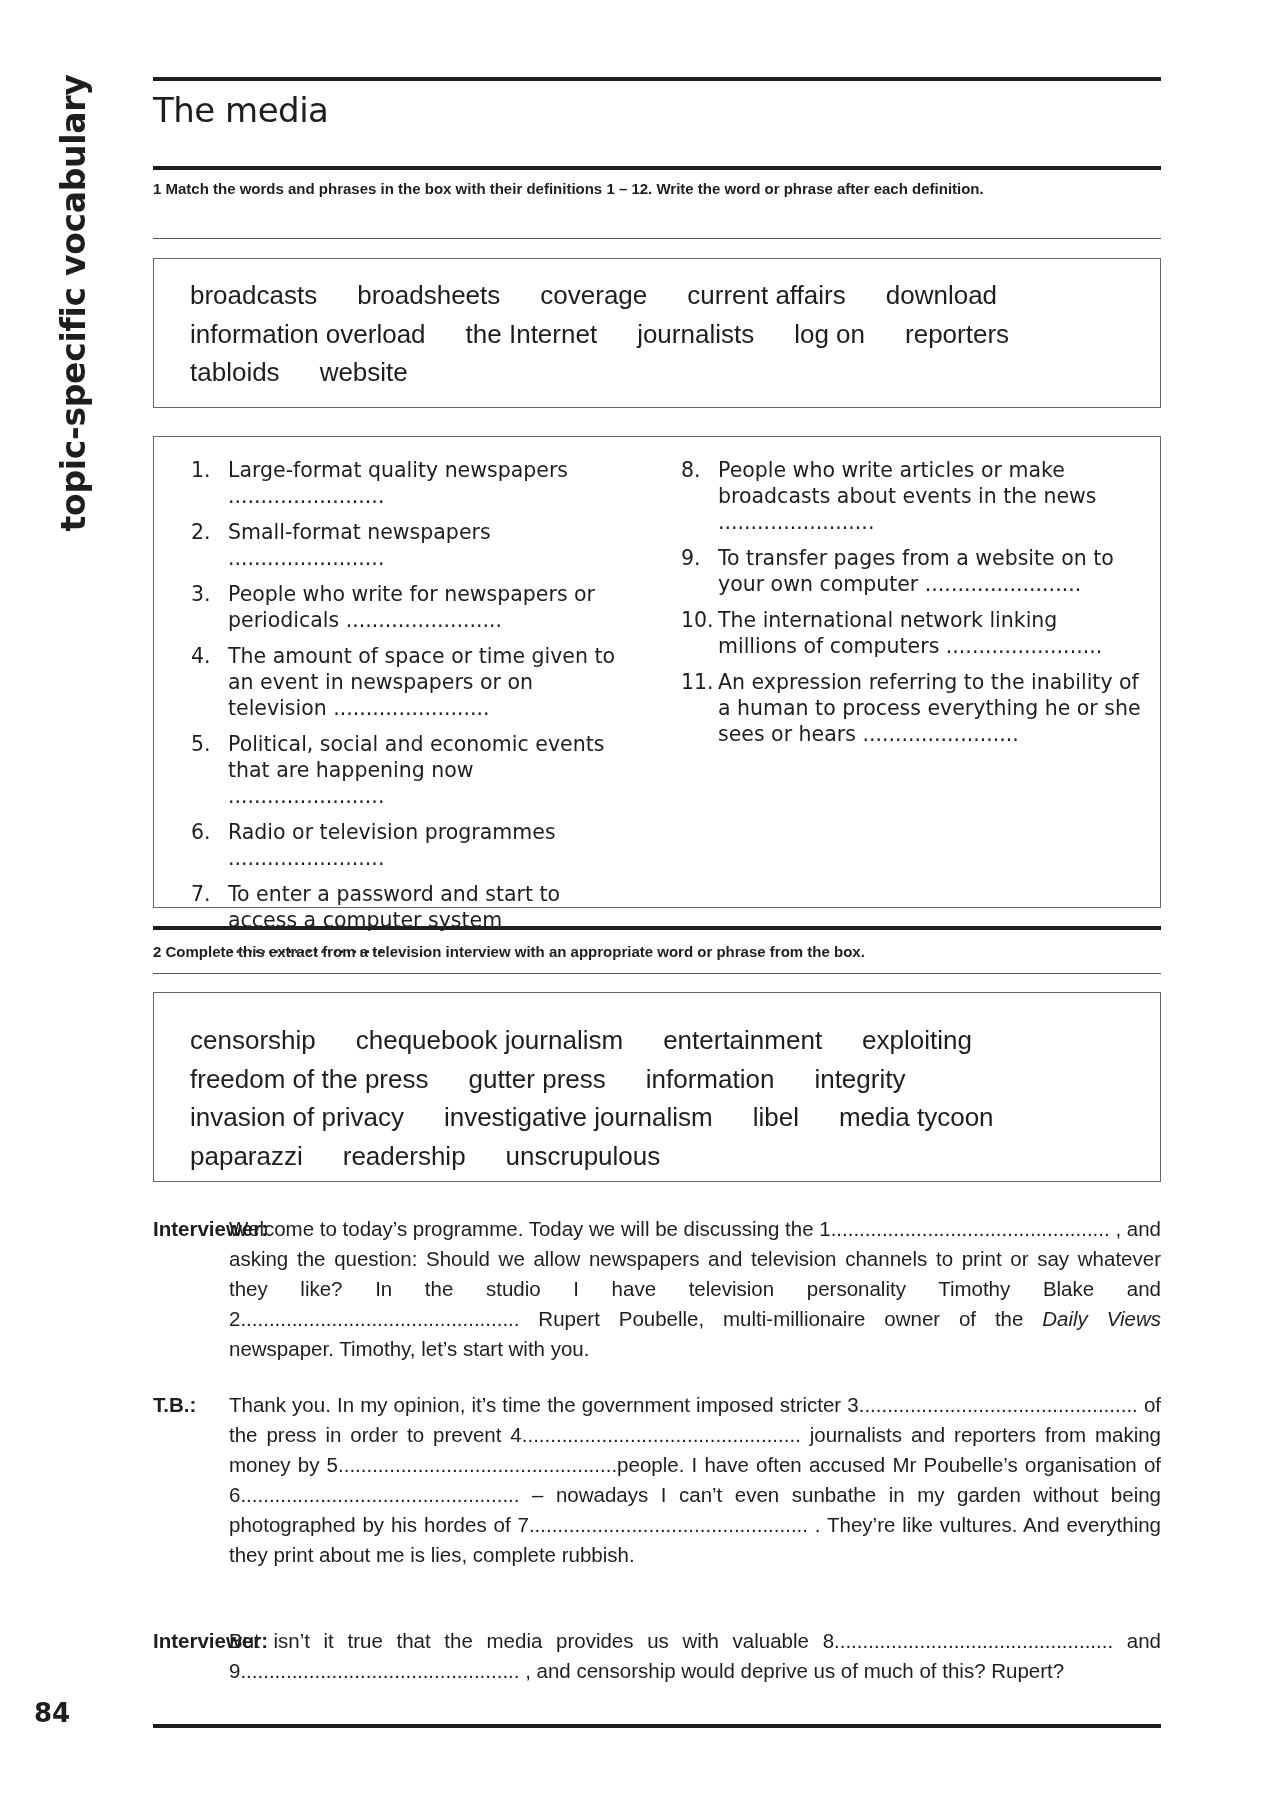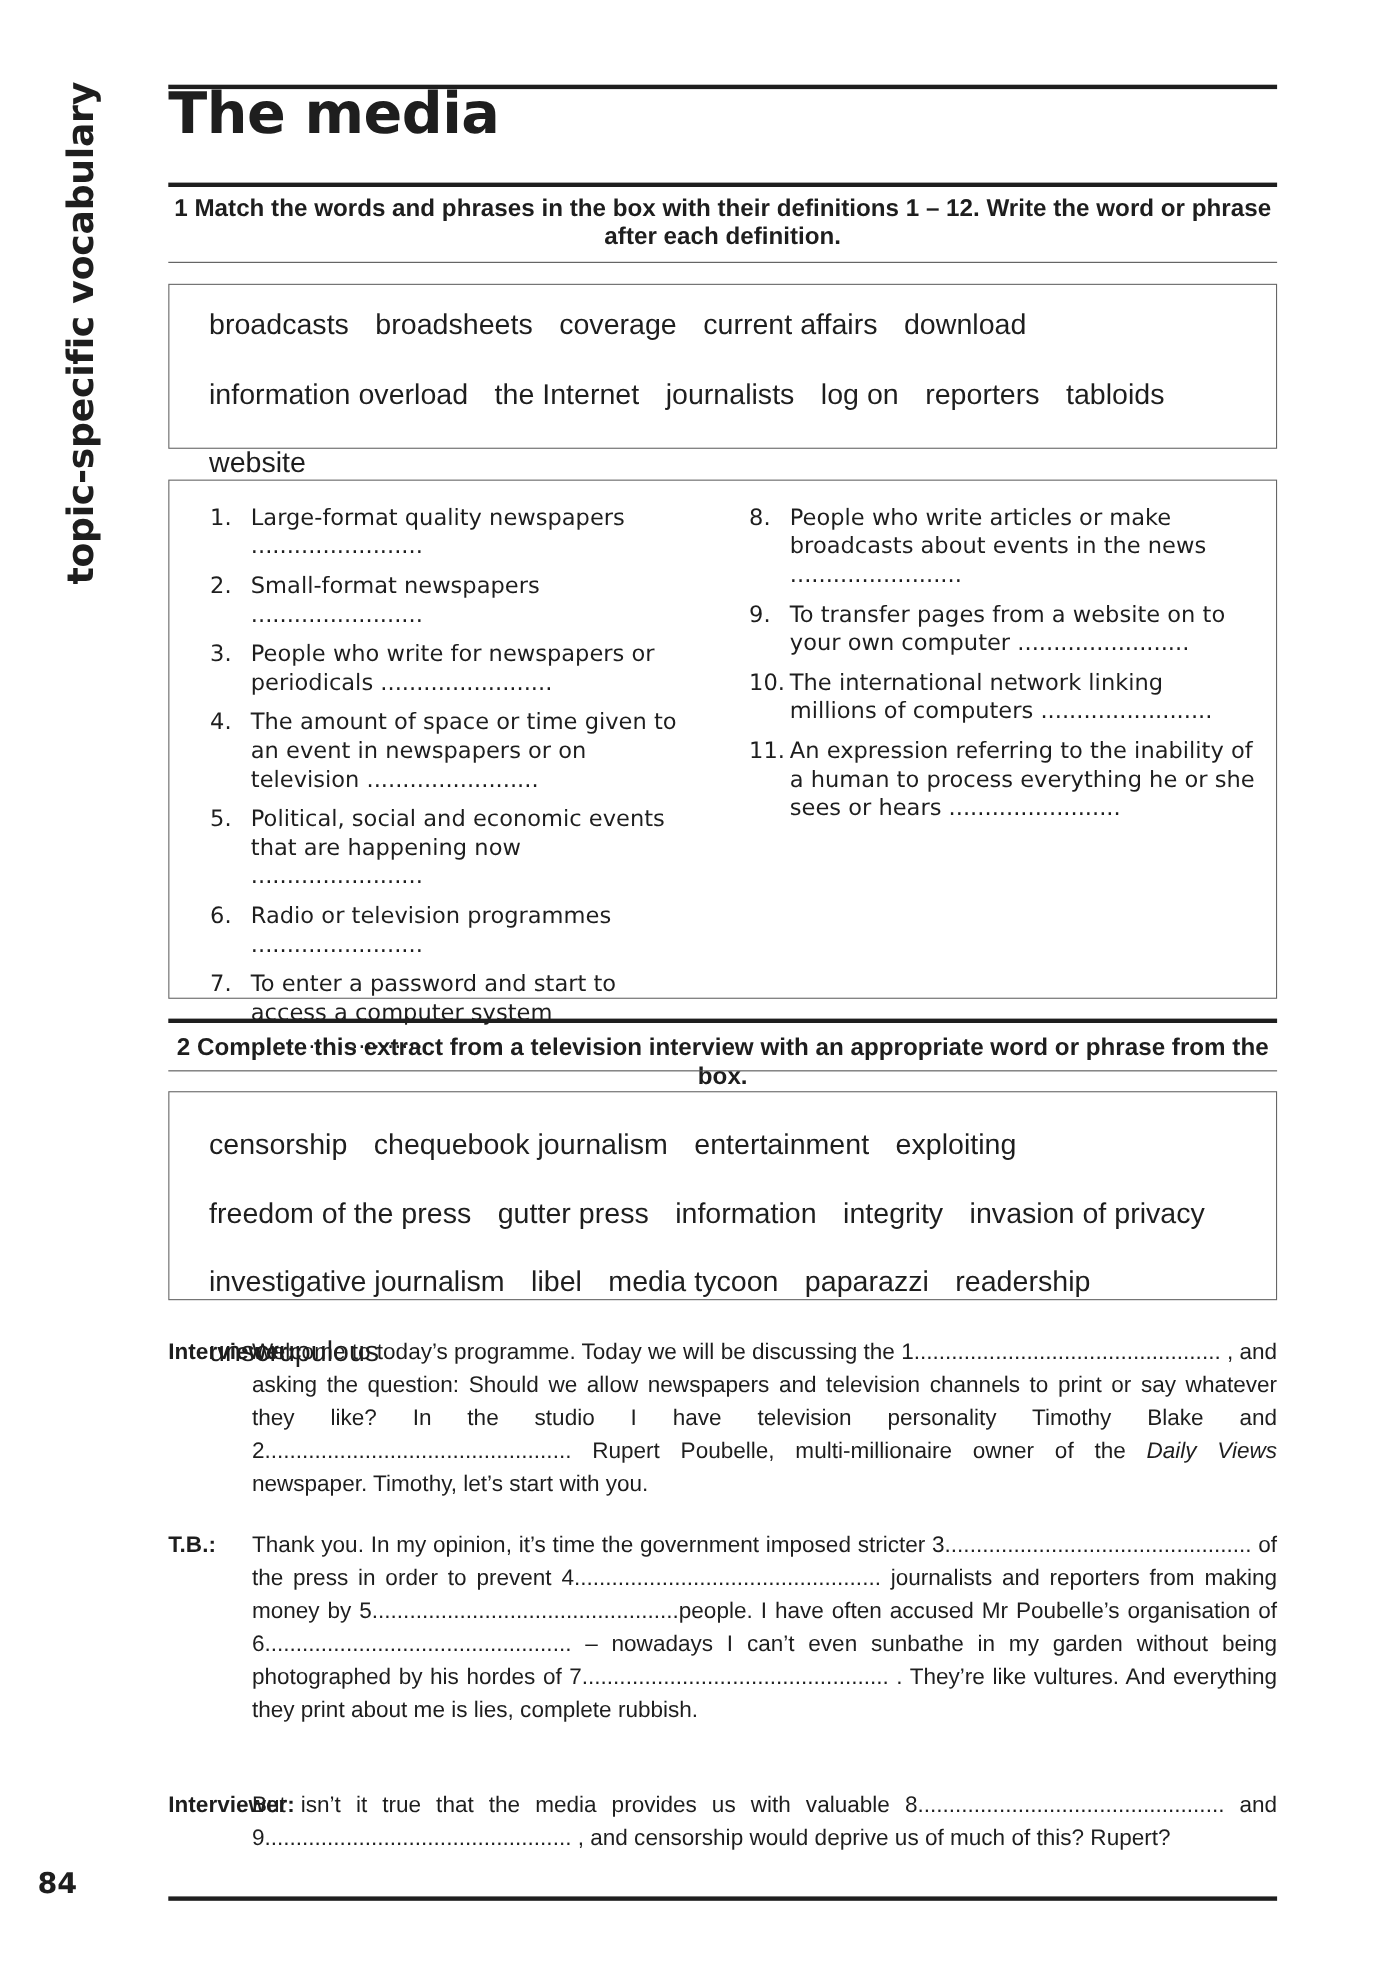--- a/index.html
+++ b/index.html
@@ -18,33 +18,33 @@
   }
   .page-number {
     position: absolute; left: 34px; top: 1698px; font-size: 26px; font-weight: bold;
     font-family: "DejaVu Sans", sans-serif;
   }
 
   .rule-thick { position: absolute; left: 153px; width: 1008px; height: 4px; background: #1e1e1e; }
   .rule-thin  { position: absolute; left: 153px; width: 1008px; height: 1px; background: #555; }
 
   .title {
-    position: absolute; left: 153px; top: 74px; font-size: 52px; font-weight: bold;
+    position: absolute; left: 153px; top: 90px; font-size: 34px; font-weight: normal;
     font-family: "DejaVu Sans", sans-serif; letter-spacing: -0.5px;
   }
   .instruction {
-    position: absolute; left: 153px; width: 1008px; font-size: 22px; font-weight: bold;
-    font-family: "Liberation Sans", sans-serif; line-height: 26px; text-align: center;
+    position: absolute; left: 153px; width: 1008px; font-size: 15px; font-weight: bold;
+    font-family: "Liberation Sans", sans-serif; line-height: 26px;
   }
 
   .word-box {
     position: absolute; left: 153px; width: 1008px; border: 1.5px solid #666;
     padding: 0 36px; font-family: "Liberation Sans", sans-serif; font-size: 26px;
   }
-  .word-box .words { display: flex; flex-wrap: wrap; column-gap: 40px; line-height: 38.5px; gap: 24px; }
+  .word-box .words { display: flex; flex-wrap: wrap; column-gap: 40px; line-height: 38.5px; }
 
   .def-box {
     position: absolute; left: 153px; top: 436px; width: 1008px; height: 472px;
     border: 1.5px solid #666;
   }
   .def-col { position: absolute; top: 20px; font-size: 20.5px; line-height: 26px; }
   .def-col.left { left: 37px; width: 440px; }
   .def-col.right { left: 527px; width: 460px; }
   .def-item { display: flex; margin-bottom: 10px; }
   .def-num { flex: 0 0 37px; }

